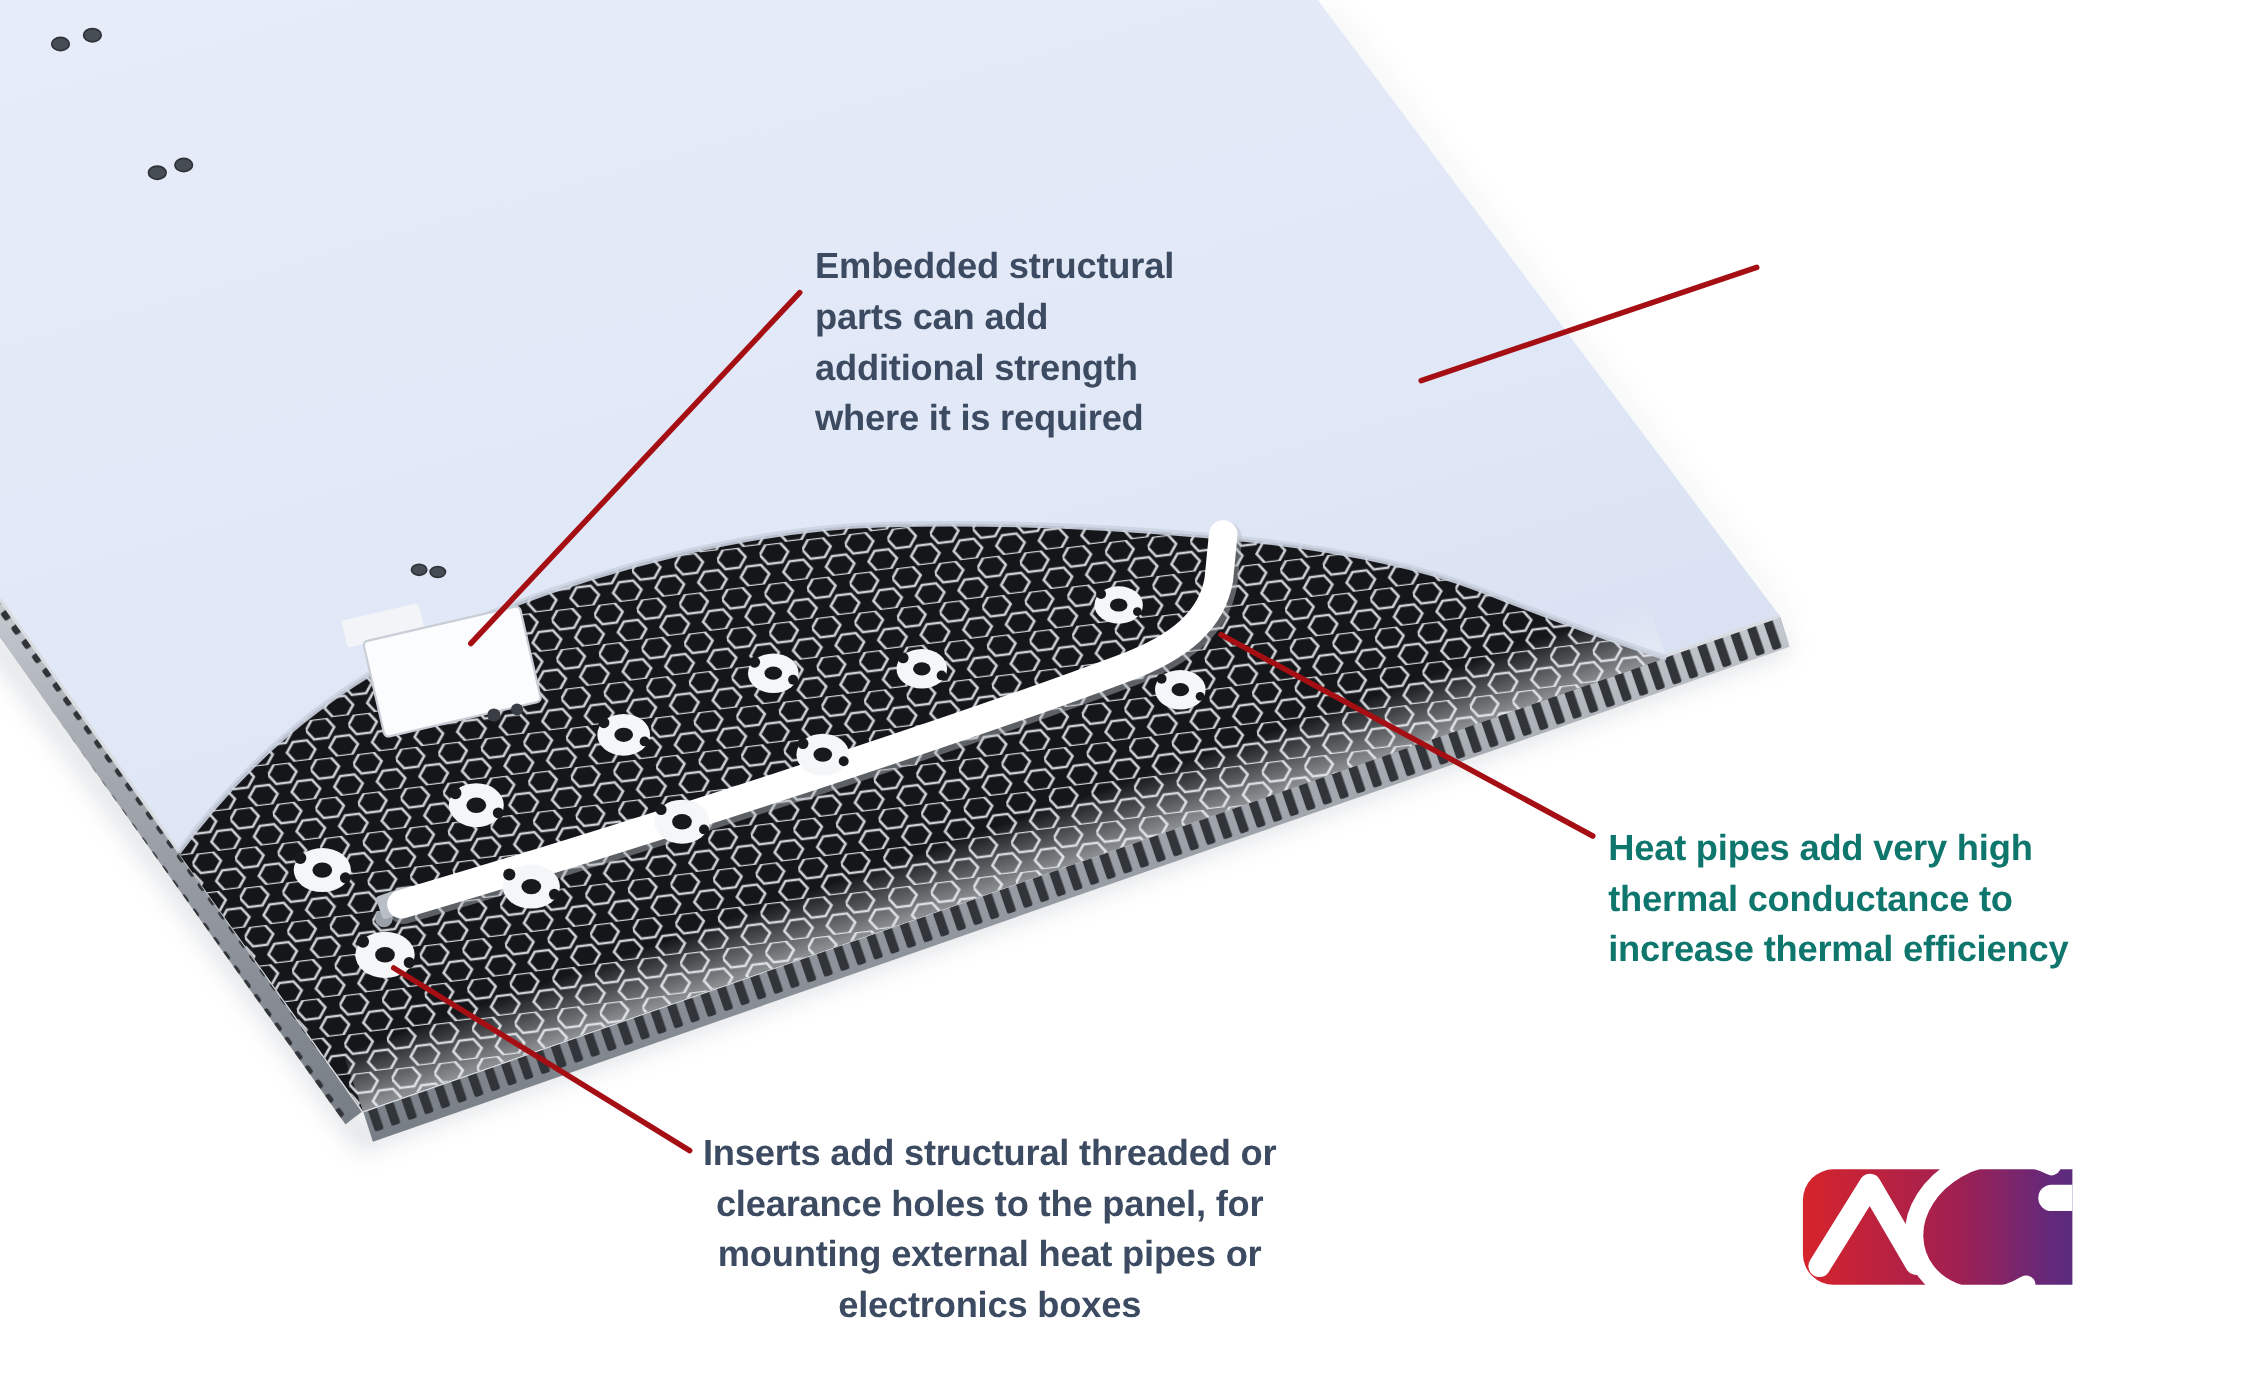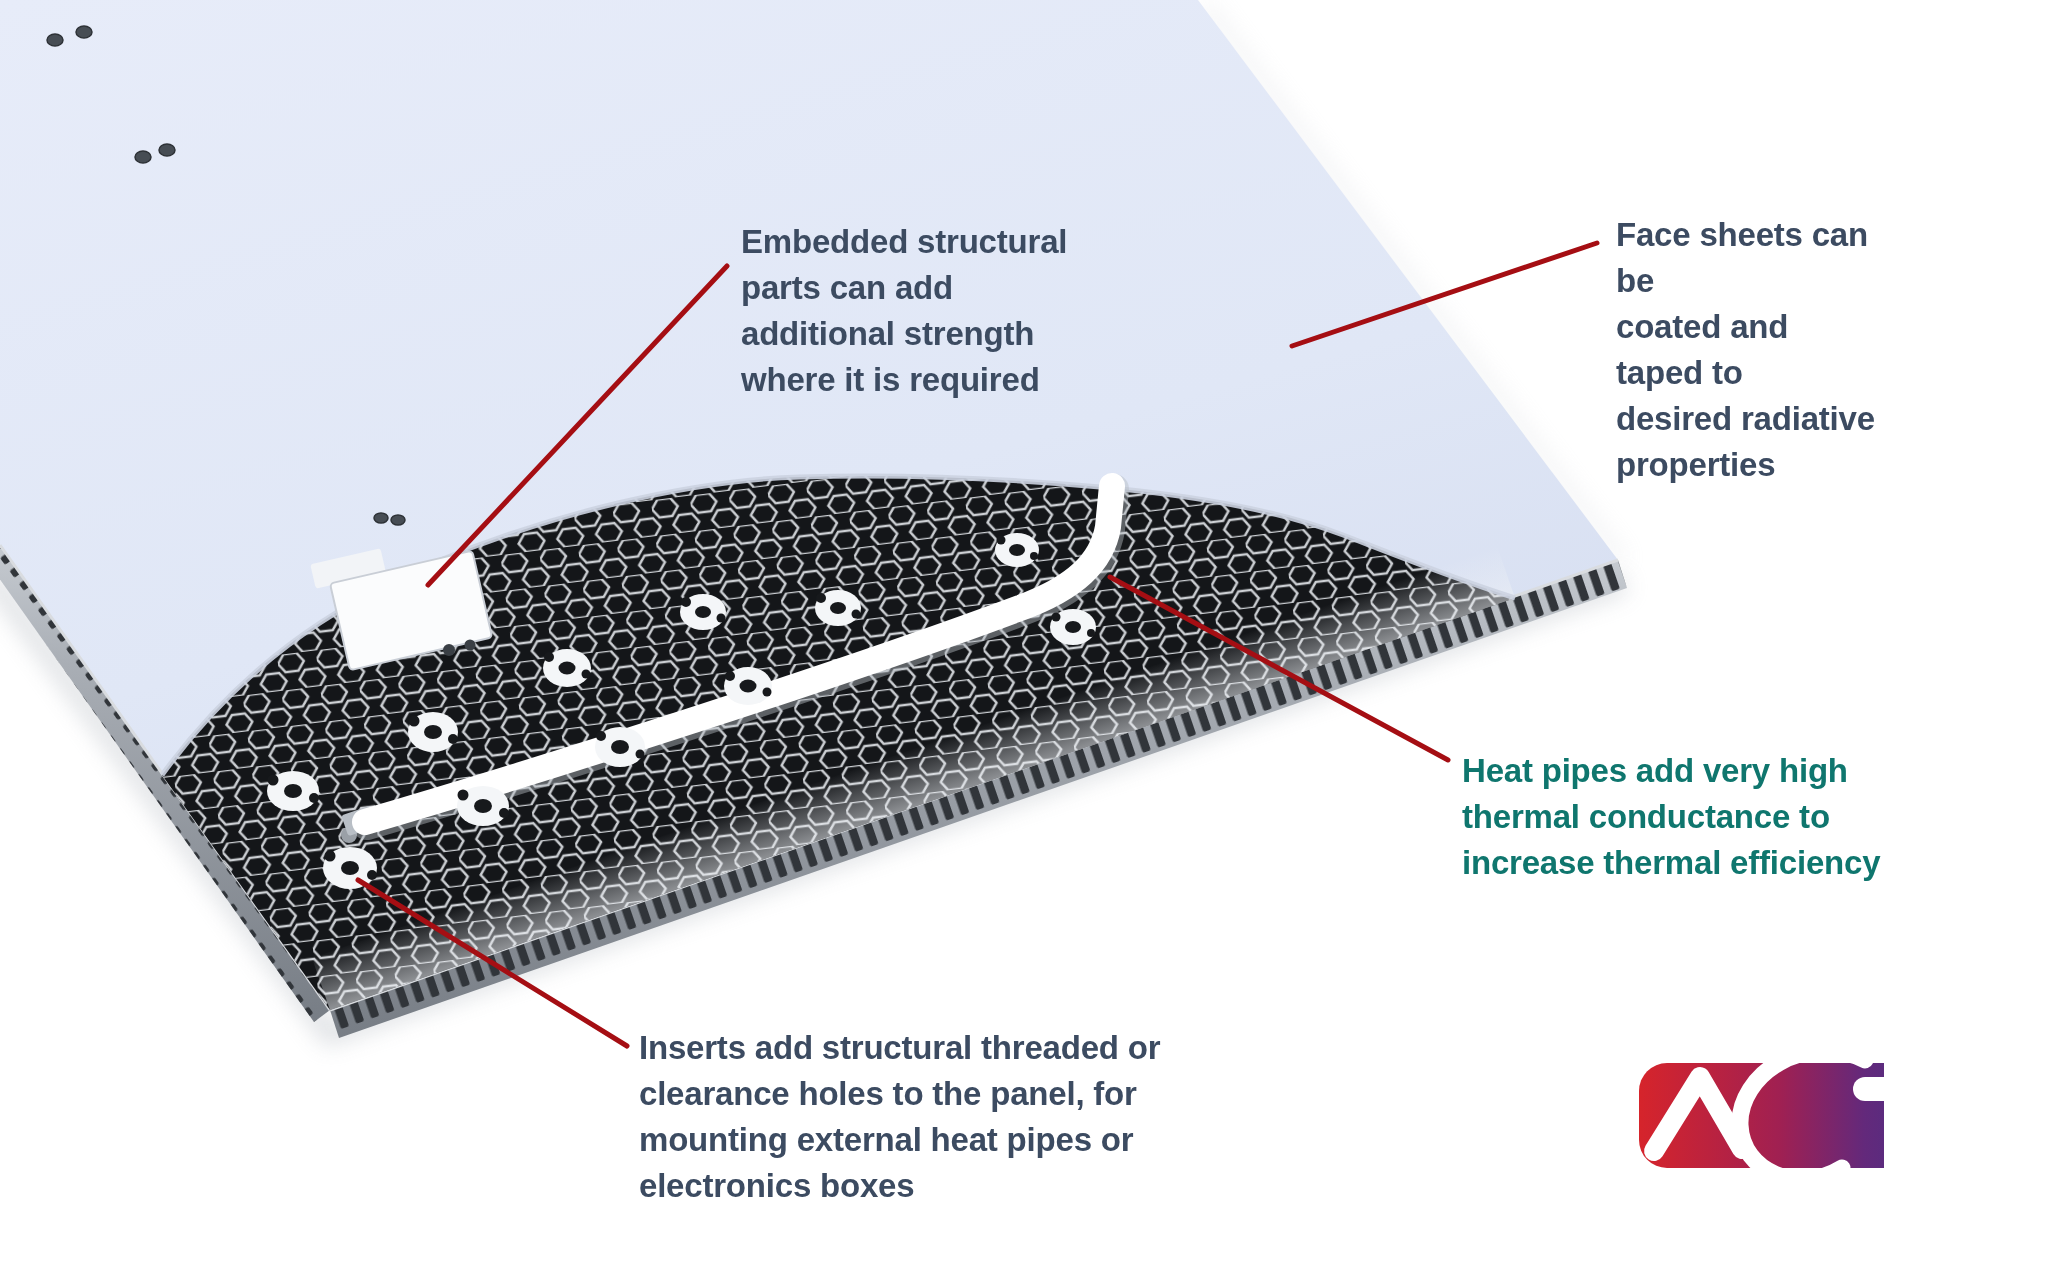--- a/index.html
+++ b/index.html
@@ -186,28 +186,24 @@
       <line x1="1597" y1="243" x2="1292" y2="346" stroke="#a50e13"></line>
       <line x1="1110" y1="577" x2="1448" y2="760" stroke="#a50e13"></line>
       <line x1="358" y1="880" x2="627" y2="1046" stroke="#a50e13"></line>
     </g>
   </svg>
 
   <div class="callout" id="c-embedded" style="color: rgb(60, 75, 97);">Embedded structural
 parts can add
 additional strength
 where it is required</div>
-  <div class="callout" id="c-face" style="color: rgb(60, 75, 97);">Face sheets can be
-coated and taped to
-desired radiative
-properties</div>
   <div class="callout" id="c-heat" style="color: #0f766e;">Heat pipes add very high
 thermal conductance to
 increase thermal efficiency</div>
-  <div class="callout" id="c-inserts" style="color: rgb(60, 75, 97);">Inserts add structural threaded or
+  <div class="callout" id="c-inserts" style="color: rgb(60, 75, 97); text-align: center;">Inserts add structural threaded or
 clearance holes to the panel, for
 mounting external heat pipes or
 electronics boxes</div>
 
   <div class="logo">
     <svg viewBox="0 0 340 170" aria-hidden="true">
       <defs>
         <linearGradient id="logoGrad" x1="9" y1="85" x2="322" y2="85" gradientUnits="userSpaceOnUse">
           <stop offset="0" stop-color="#d6242b"></stop>
           <stop offset="0.45" stop-color="#a02052"></stop>

